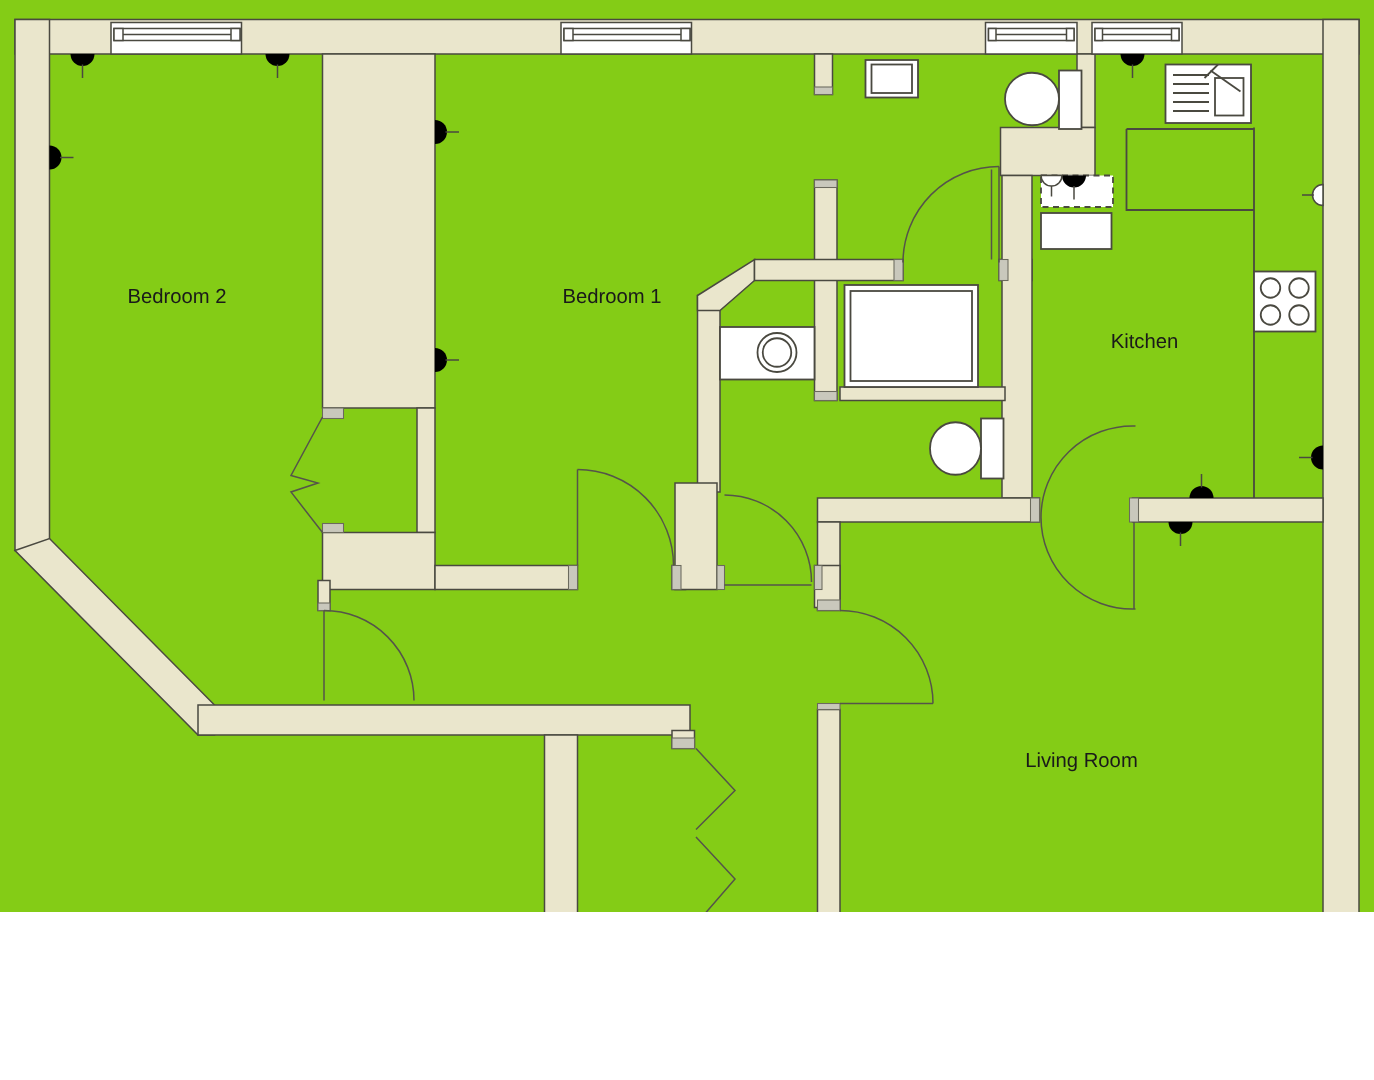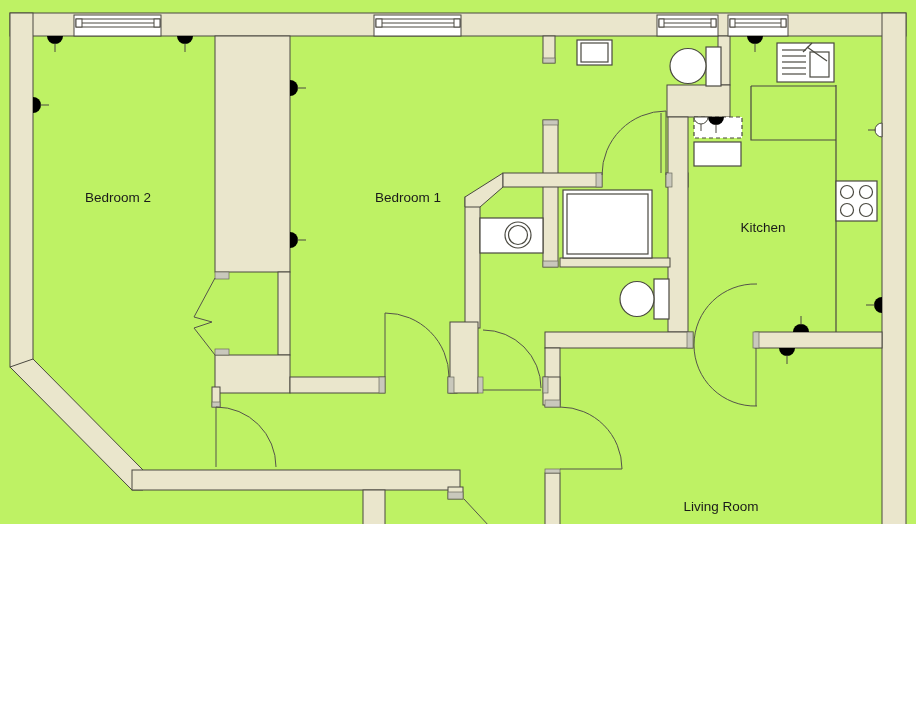--- a/index.html
+++ b/index.html
@@ -1,16 +1,16 @@
 <!DOCTYPE html>
 <html><head>
 <meta charset="utf-8">
 <style>
   html,body{margin:0;padding:0;background:#ffffff;}
-  .stage{position:relative;width:916px;height:524px;background:#bef264;overflow:hidden;
+  .stage{position:relative;width:916px;height:608px;background:#84cc16;overflow:hidden;
          font-family:"Liberation Sans", sans-serif;}
   svg{display:block}
   .wall{fill:#EAE6CC;stroke:#4A4940;stroke-width:1;}
   .jamb{fill:#C9C8BC;stroke:#6B6A5D;stroke-width:0.7;}
   .winrecess{fill:#ffffff;stroke:#4A4940;stroke-width:1;}
   .glass{fill:#ffffff;stroke:#4A4940;stroke-width:1;}
   .glassbar{stroke:#4A4940;stroke-width:1;fill:none}
   .fixture{fill:#ffffff;stroke:#4A4940;stroke-width:1.2;}
   .fixline{fill:none;stroke:#4A4940;stroke-width:1.2;}
   .door{fill:none;stroke:#55544A;stroke-width:1;}

